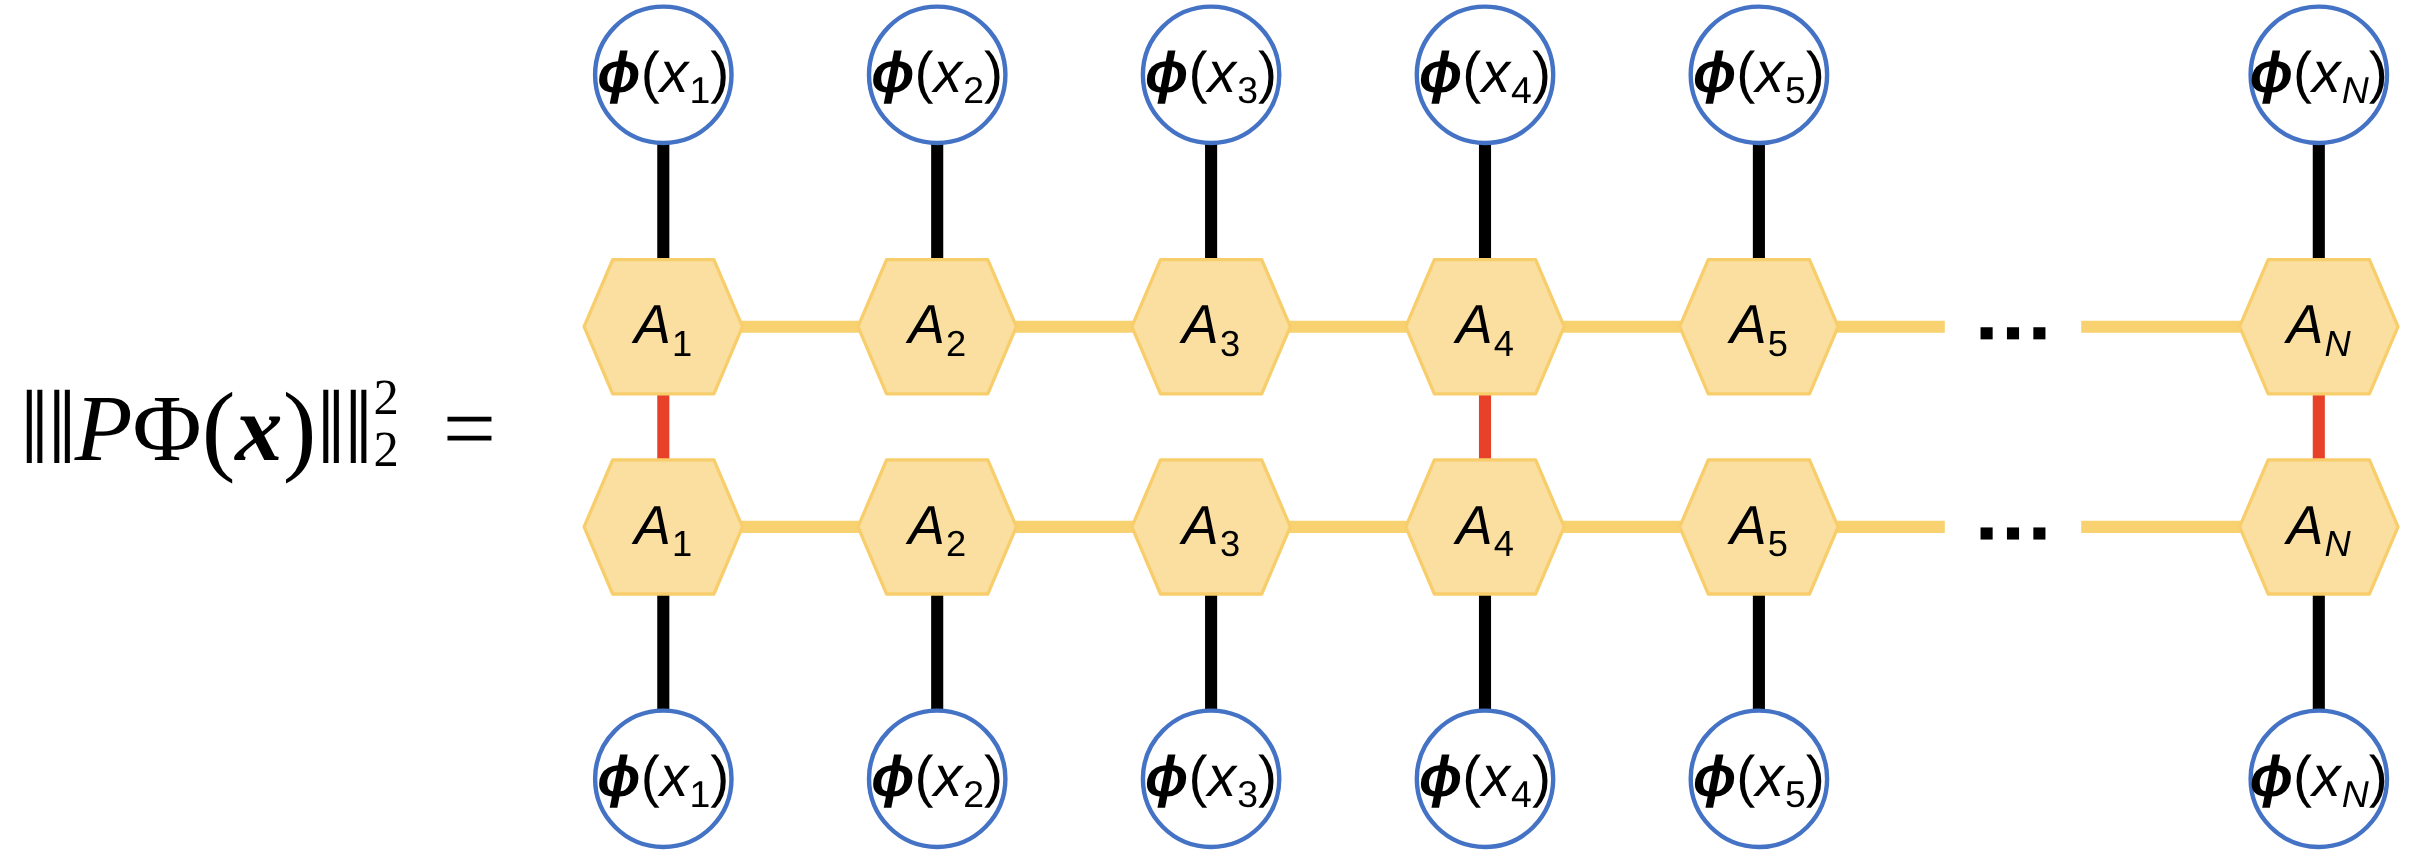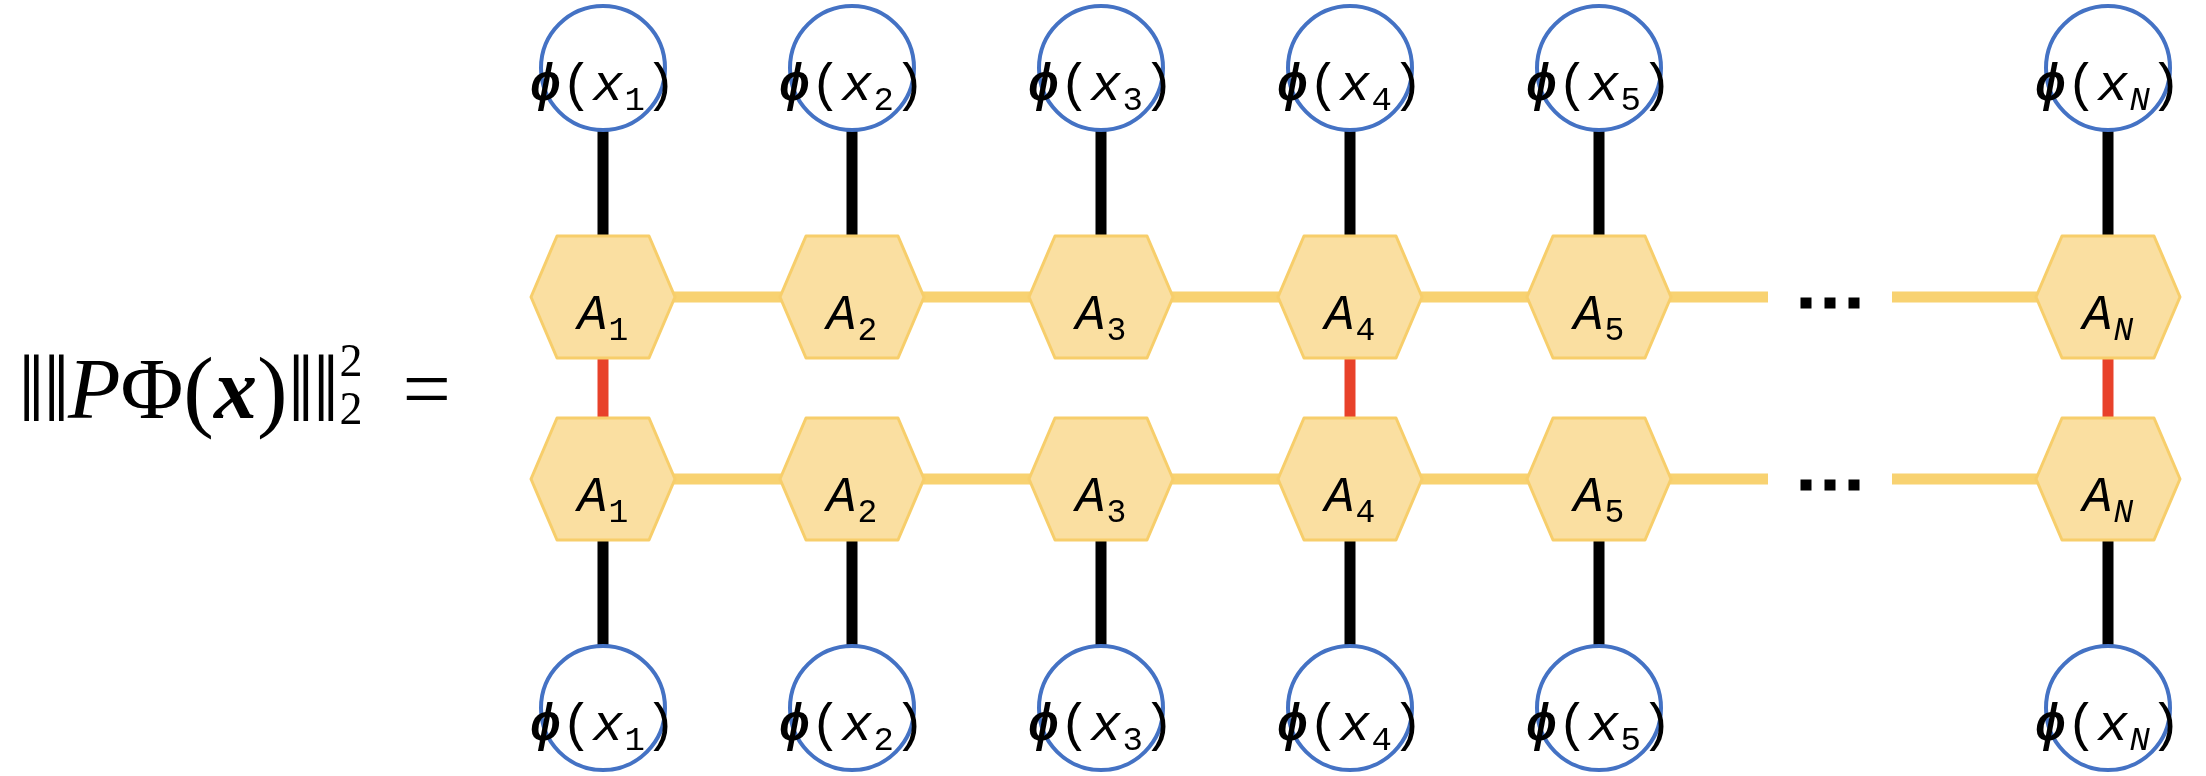--- a/index.html
+++ b/index.html
@@ -96,23 +96,22 @@
     margin-left: 26px;
     font-style: normal;
   }
   
   .node-label {
     position: absolute;
     transform: translate(-50%, -50%);
     text-align: center;
     white-space: nowrap;
     color: #000000;
-    font-family: Liberation Mono, monospace;
+    font-family: Liberation Sans, sans-serif;
     pointer-events: none;
-    margin-top: 20px;
   }
   .circle-label {
     font-size: 52px;
     line-height: 1;
   }
   .circle-label .phi {
     font-style: italic;
     font-weight: bold;
   }
   .circle-label .xv {

